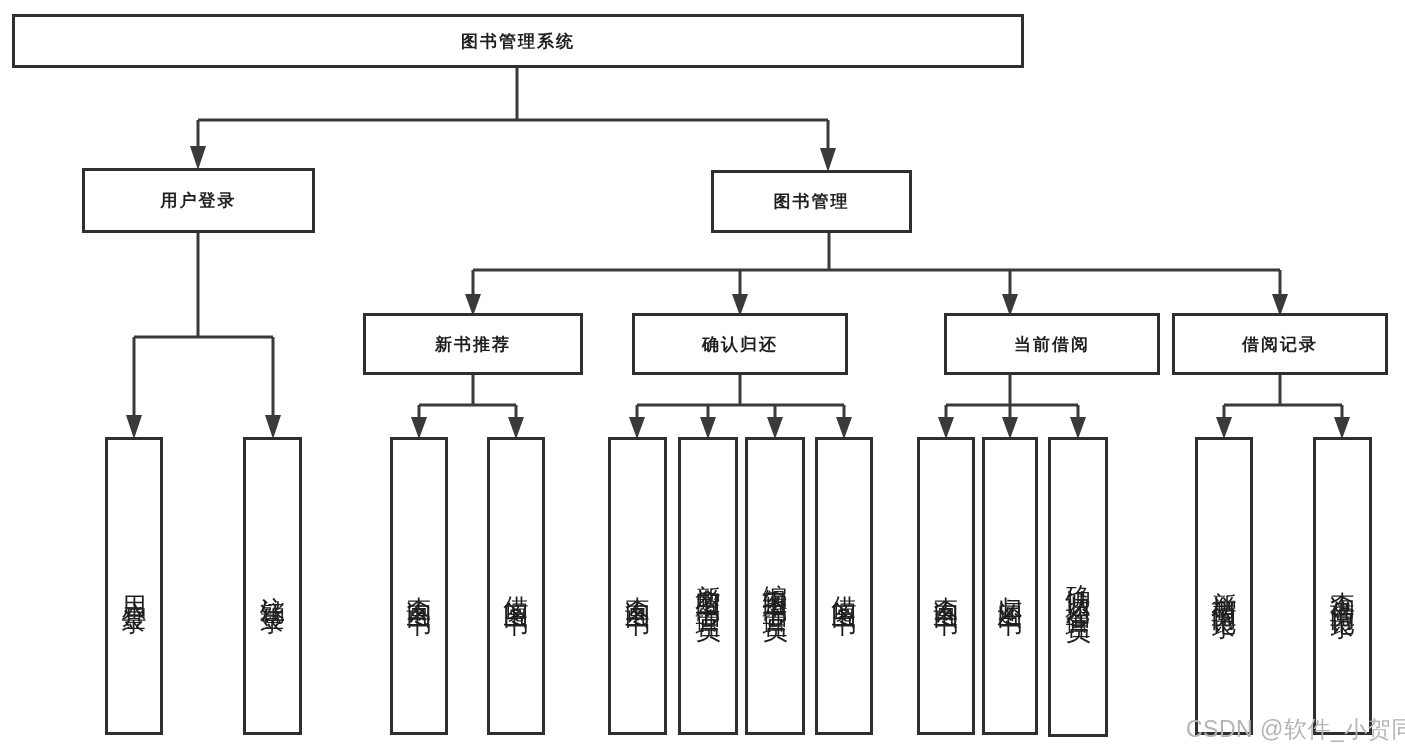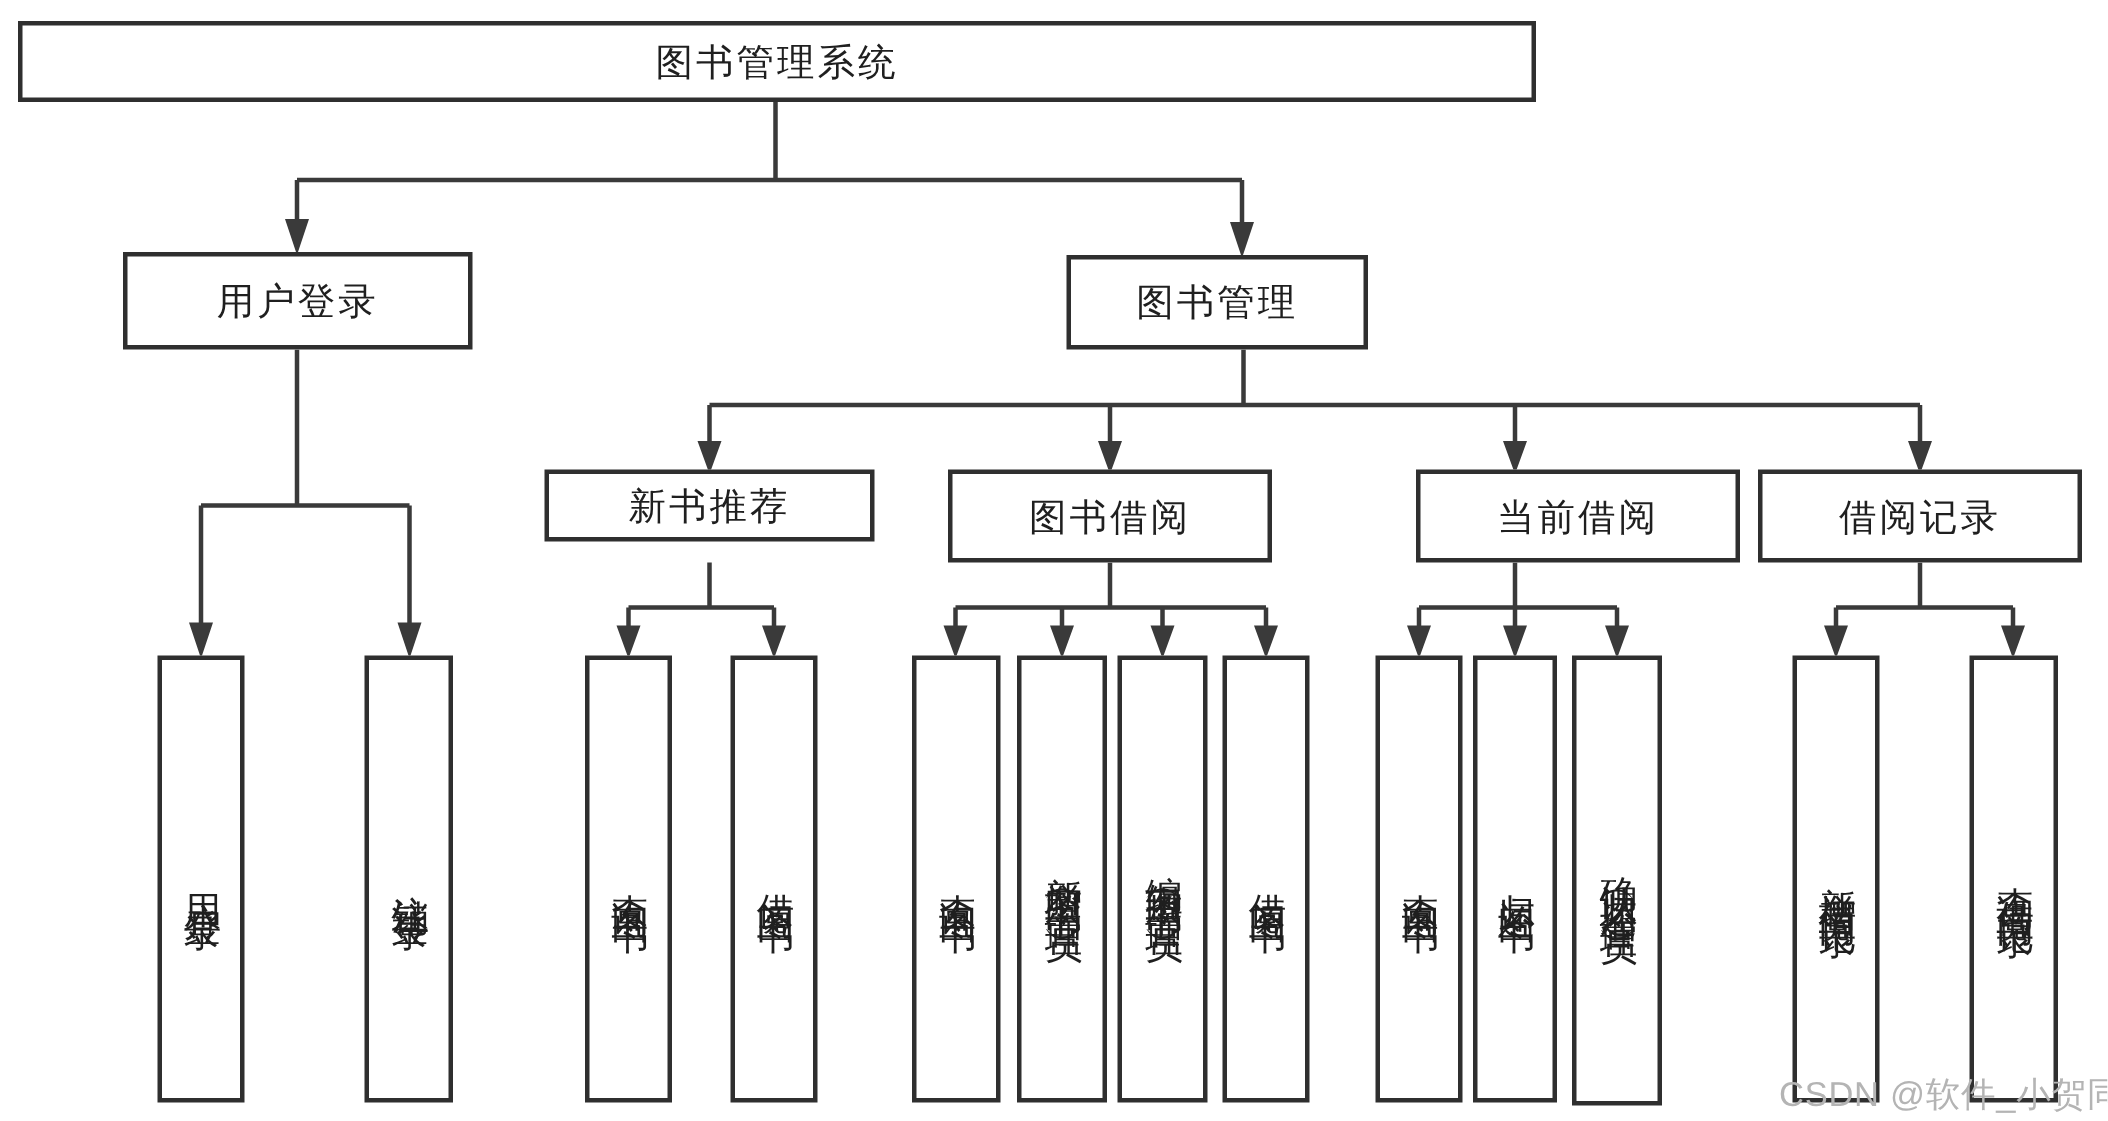--- a/index.html
+++ b/index.html
@@ -27,23 +27,24 @@
     background: #ffffff;
     border: 3px solid #2f2f2f;
     box-sizing: border-box;
     display: flex;
     align-items: center;
     justify-content: center;
     color: #1f1f1f;
     z-index: 2;
   }
   .h-box {
-    font-size: 25px;
+    font-size: 17px;
     letter-spacing: 2px;
     white-space: nowrap;
+    font-weight: bold;
   }
   .v-box {
     writing-mode: vertical-rl;
     text-orientation: mixed;
     font-size: 25px;
     letter-spacing: 5px;
     line-height: 1;
     padding: 10px 0;
   }
   .watermark {
@@ -82,22 +83,22 @@
       M938 417 L954 417 L946 439 Z  M1002 417 L1018 417 L1010 439 Z
       M1070 417 L1086 417 L1078 439 Z  M1216 417 L1232 417 L1224 439 Z
       M1334 417 L1350 417 L1342 439 Z"></path>
   </svg>
 
   <div class="box h-box" style="left:12px; top:14px; width:1012px; height:54px;">图书管理系统</div>
 
   <div class="box h-box" style="left:82px; top:168px; width:233px; height:65px;">用户登录</div>
   <div class="box h-box" style="left:711px; top:170px; width:201px; height:63px;">图书管理</div>
 
-  <div class="box h-box" style="left:363px; top:313px; width:220px; height:48px;text-align:center;">新书推荐</div>
-  <div class="box h-box" style="left:632px; top:313px; width:216px; height:62px;">图书借阅</div>
+  <div class="box h-box" style="left:363px; top:313px; width:220px; height:62px;text-align:center;">新书推荐</div>
+  <div class="box h-box" style="left:632px; top:313px; width:216px; height:62px;">确认归还</div>
   <div class="box h-box" style="left:944px; top:313px; width:216px; height:62px;">当前借阅</div>
   <div class="box h-box" style="left:1172px; top:313px; width:216px; height:62px;">借阅记录</div>
 
   <div class="box v-box" style="left:105px; top:437px; width:58px; height:298px;">用户登录</div>
   <div class="box v-box" style="left:243px; top:437px; width:59px; height:298px;">注销登录</div>
 
   <div class="box v-box" style="left:390px; top:437px; width:58px; height:298px;">查询图书</div>
   <div class="box v-box" style="left:487px; top:437px; width:58px; height:298px;">借阅图书</div>
 
   <div class="box v-box" style="left:608px; top:437px; width:59px; height:298px;">查询图书</div>

